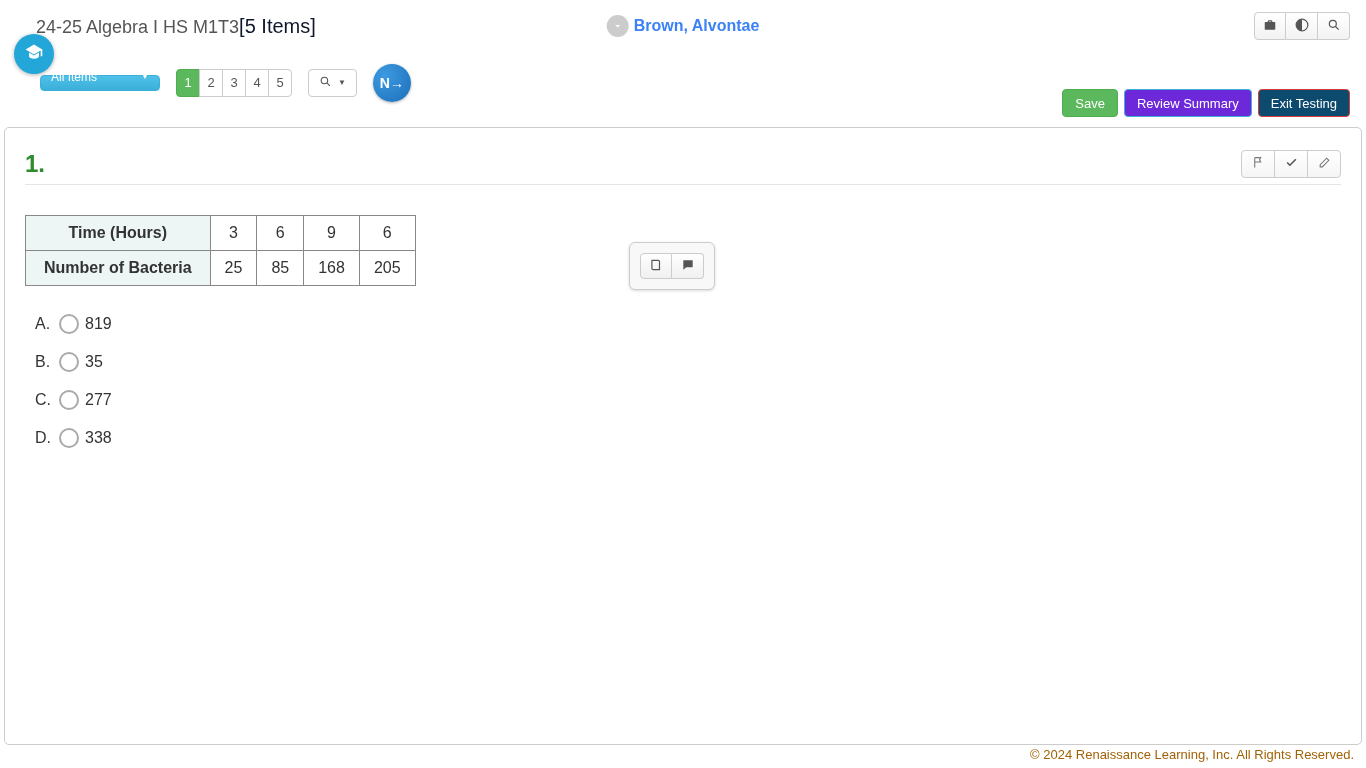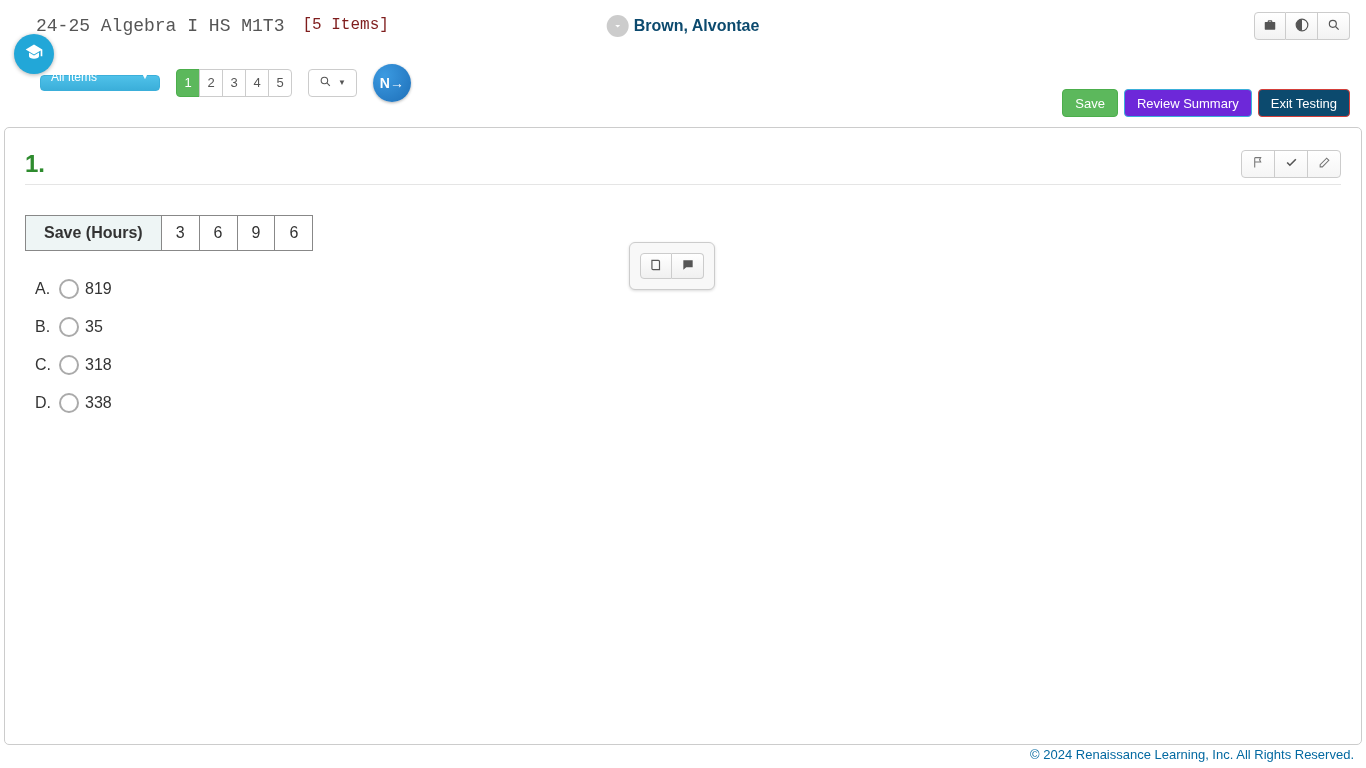--- a/index.html
+++ b/index.html
@@ -19,35 +19,34 @@
     }
     .top-header {
       display: flex;
       align-items: center;
       justify-content: space-between;
       padding: 8px 16px 4px 36px;
       height: 48px;
     }
     .title-group {
       display: flex;
-      align-items: flex-start;
-      gap: 18px;
+      align-items: flex-end;
+      gap: 0;
       font-size: 18px;
       color: #555;
-      font-family: Liberation Mono, monospace;
     }
     .title-count {
-      color: #7f1d1d;
-      font-size: 16px;
+      color: #0f172a;
+      font-size: 20px;
     }
     .user-group {
       display: flex;
       align-items: center;
       gap: 5px;
-      color: #0c4a6e;
+      color: #3b82f6;
       font-weight: bold;
       font-size: 16px;
       position: absolute;
       left: 50%;
       transform: translateX(-50%);
     }
     .chevron-circle {
       width: 22px;
       height: 22px;
       border-radius: 50%;
@@ -315,21 +314,21 @@
       border-radius: 50%;
       display: inline-block;
       cursor: pointer;
     }
 
     .footer {
       position: absolute;
       bottom: 6px;
       right: 12px;
       font-size: 13px;
-      color: #0369a1;
+      color: #a16207;
     }
   </style>
 </head>
 <body>
 
 <div class="home-fab">
   <span>
     <svg width="20" height="20" viewBox="0 0 24 24" fill="white">
         <path d="M12 3 2 9l10 6 8-4.8V17h2V9L12 3zm-6 9.5V17c0 1.66 2.69 3 6 3s6-1.34 6-3v-4.5l-6 3.6-6-3.6z"></path>
       </svg>
@@ -430,44 +429,51 @@
     <div class="ft">
       <span><svg width="14" height="14" viewBox="0 0 24 24" fill="#555">
             <path d="M4 4h16v12H9l-5 4V4z"></path>
           </svg></span>
     </div>
   </div>
 
   <table class="data-table">
     <tbody>
         <tr>
-      <th class="row-header">Save (Hours)</th>
+      <th class="row-header">Time (Hours)</th>
       <td>3</td>
       <td>6</td>
       <td>9</td>
       <td>6</td>
     </tr>
+    <tr>
+      <th class="row-header">Number of Bacteria</th>
+      <td>25</td>
+      <td>85</td>
+      <td>168</td>
+      <td>205</td>
+    </tr>
   </tbody>
     </table>
 
   <div class="choices">
     <div class="choice">
       <span class="letter">A.</span>
       <span class="radio"></span>
       <span>819</span>
     </div>
     <div class="choice">
       <span class="letter">B.</span>
       <span class="radio"></span>
       <span>35</span>
     </div>
     <div class="choice">
       <span class="letter">C.</span>
       <span class="radio"></span>
-      <span>318</span>
+      <span>277</span>
     </div>
     <div class="choice">
       <span class="letter">D.</span>
       <span class="radio"></span>
       <span>338</span>
     </div>
   </div>
 </div>
 
 <div class="footer">© 2024 Renaissance Learning, Inc. All Rights Reserved.</div>

